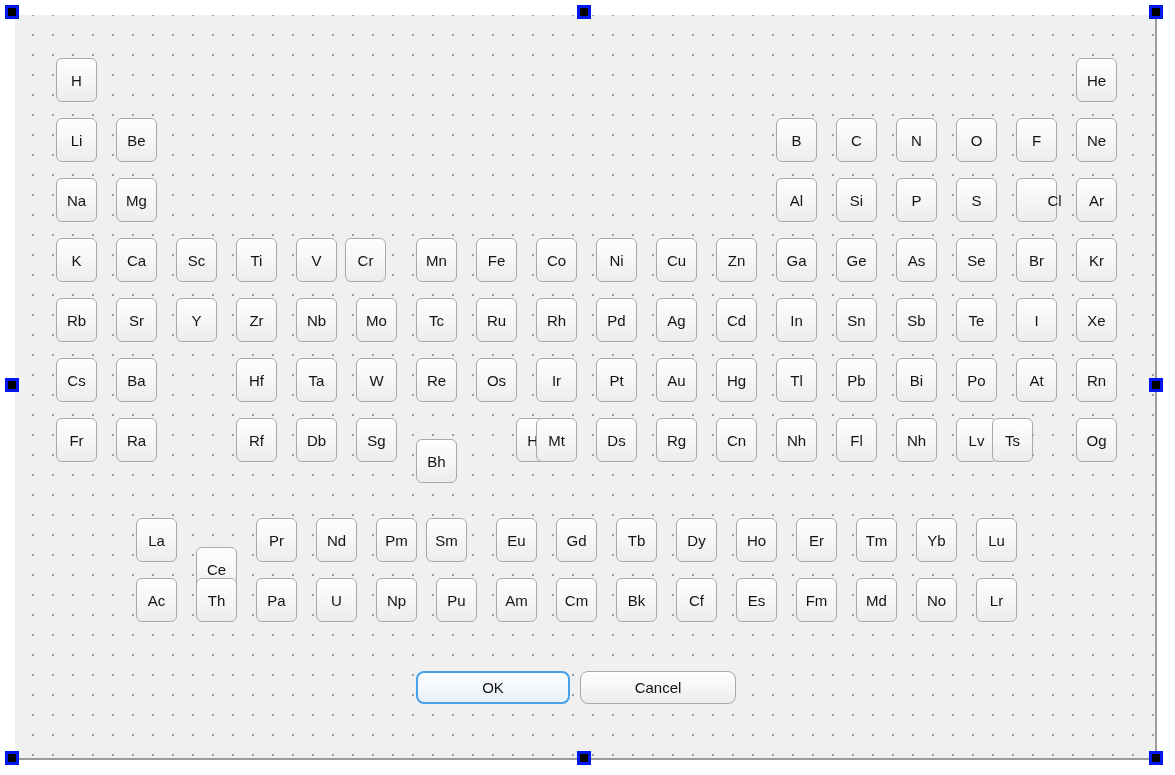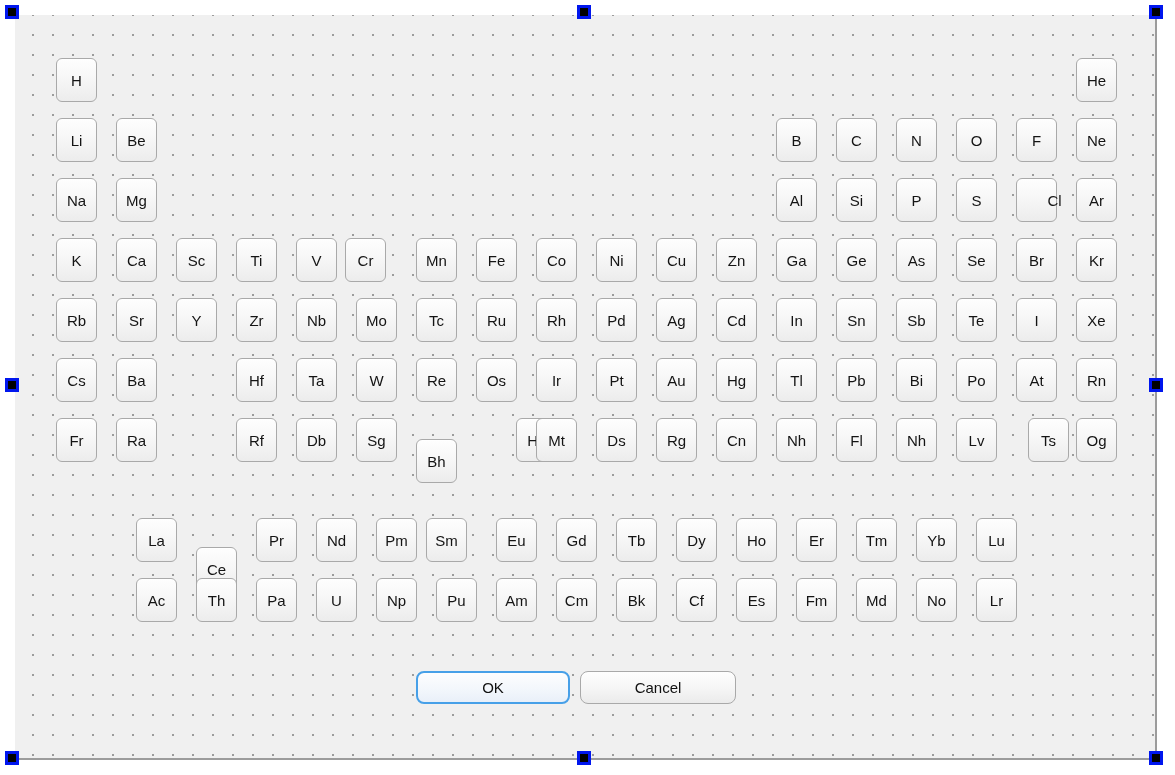--- a/index.html
+++ b/index.html
@@ -136,21 +136,21 @@
     <div class="el-btn" style="left: 401px; top: 424px;">Bh</div>
     <div class="el-btn" style="left: 461px; top: 403px; margin-left: 40px;">Hs</div>
     <div class="el-btn" style="left: 521px; top: 403px;">Mt</div>
     <div class="el-btn" style="left: 581px; top: 403px;">Ds</div>
     <div class="el-btn" style="left: 641px; top: 403px;">Rg</div>
     <div class="el-btn" style="left: 701px; top: 403px;">Cn</div>
     <div class="el-btn" style="left: 761px; top: 403px;">Nh</div>
     <div class="el-btn" style="left: 821px; top: 403px;">Fl</div>
     <div class="el-btn" style="left: 881px; top: 403px;">Nh</div>
     <div class="el-btn" style="left: 941px; top: 403px;">Lv</div>
-    <div class="el-btn" style="left: 1013px; top: 403px;">Ts</div>
+    <div class="el-btn" style="left: 977px; top: 403px;">Ts</div>
     <div class="el-btn" style="left: 1061px; top: 403px;">Og</div>
     <div class="el-btn" style="left: 121px; top: 503px;">La</div>
     <div class="el-btn" style="left: 181px; top: 532px;">Ce</div>
     <div class="el-btn" style="left: 241px; top: 503px;">Pr</div>
     <div class="el-btn" style="left: 301px; top: 503px;">Nd</div>
     <div class="el-btn" style="left: 361px; top: 503px;">Pm</div>
     <div class="el-btn" style="left: 411px; top: 503px;">Sm</div>
     <div class="el-btn" style="left: 481px; top: 503px;">Eu</div>
     <div class="el-btn" style="left: 541px; top: 503px;">Gd</div>
     <div class="el-btn" style="left: 601px; top: 503px;">Tb</div>

